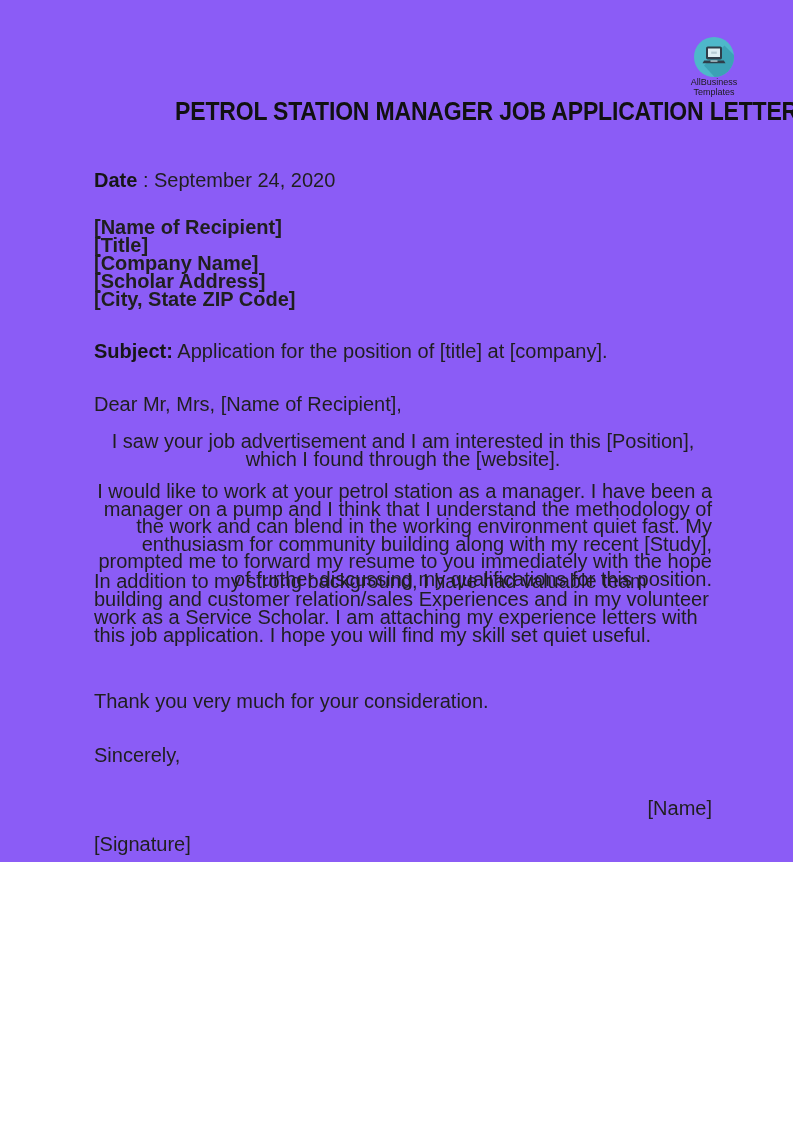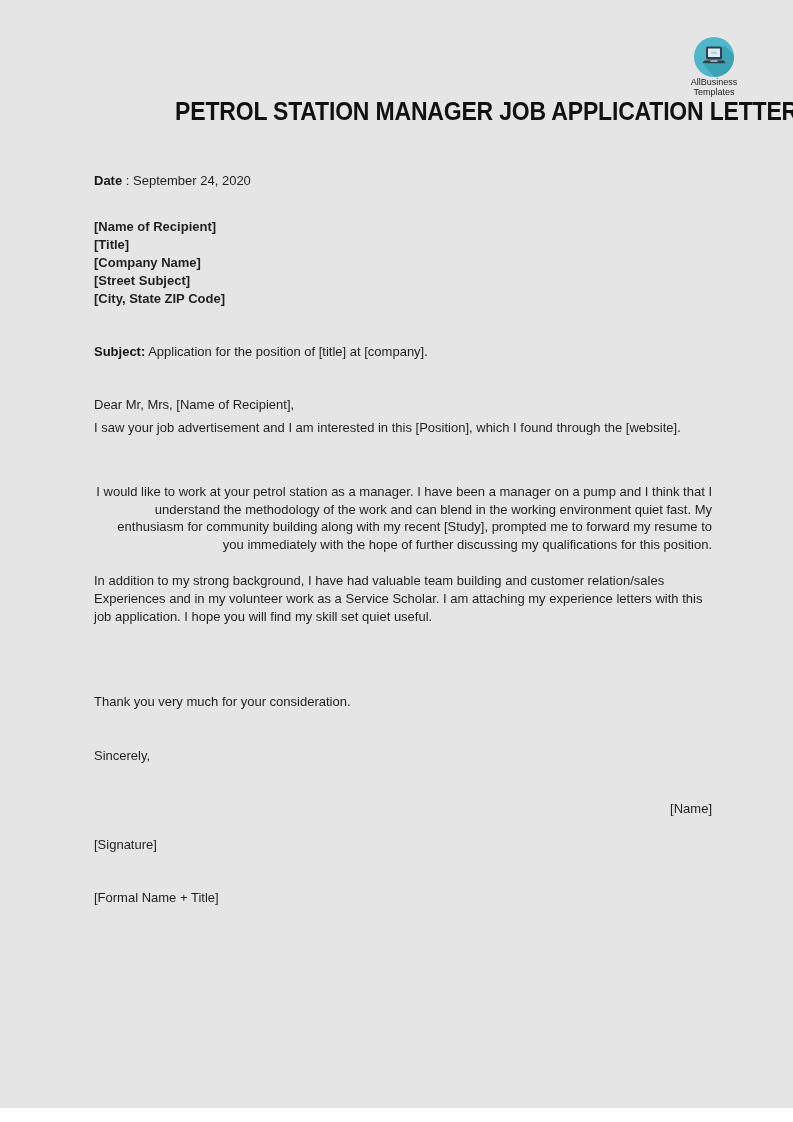--- a/index.html
+++ b/index.html
@@ -1,44 +1,44 @@
 <!DOCTYPE html>
 <html><head>
 <meta charset="utf-8">
 <style>
   html,body{margin:0;padding:0;background:#ffffff;}
   .page{
     position:relative;
-    width:793px;height:1108px;
-    background:#e5e5e5;
+    width:793px;height:862px;
+    background:#8b5cf6;
     font-family:"Liberation Sans",sans-serif;
     color:#1f1f1f;
     overflow:hidden;
   }
   
   .logo{position:absolute;top:37px;left:674px;width:80px;text-align:center;}
   .logo svg{display:block;margin:0 auto;}
   .logo-text{font-size:9px;line-height:9px;color:#1a1a1a;margin-top:1px;font-weight:400;letter-spacing:0;}
   
   .title-wrap{position:absolute;top:96px;left:0;width:793px;text-align:right;margin-left:32px;}
   .title{
     display:inline-block;
     font-size:25px;line-height:30px;font-weight:700;color:#111;
     transform:scaleX(0.92);transform-origin:center;
     white-space:nowrap;letter-spacing:-0.2px;
   }
   
-  .blk{position:absolute;left:94px;width:618px;font-size:13px;line-height:17.5px;}
+  .blk{position:absolute;left:94px;width:618px;font-size:20px;line-height:17.5px;}
   .b{font-weight:700;color:#161616;}
   .date-blk{top:172px;}
   .recipient-blk{top:218px;}
   .recipient-blk div{line-height:18px;font-weight:bold;}
   .subject-blk{top:343px;}
   .greeting-blk{top:396px;}
-  .para-1{top:419px;}
+  .para-1{top:433px;text-align:center;}
   .para-2{top:483px;text-align:right;}
   .para-3{top:572px;line-height:18px;}
   .para-4{top:639px;}
   .para-5{top:693px;}
   .sincerely-blk{top:747px;}
   .name-blk{top:800px;text-align:right;}
   .signature-blk{top:836px;}
   .formal-blk{top:889px;}
 </style>
 </head>
@@ -70,21 +70,21 @@
   <div class="title-wrap">
     <span class="title">PETROL STATION MANAGER JOB APPLICATION LETTER</span>
   </div>
 
   <div class="blk date-blk"><span class="b">Date</span><span> : </span><span>September 24, 2020</span></div>
 
   <div class="blk recipient-blk">
     <div>[Name of Recipient]</div>
     <div>[Title]</div>
     <div>[Company Name]</div>
-    <div>[Street Subject]</div>
+    <div>[Scholar Address]</div>
     <div>[City, State ZIP Code]</div>
   </div>
 
   <div class="blk subject-blk"><span class="b">Subject:</span><span> Application for the position of [title] at [company].</span></div>
 
   <div class="blk greeting-blk">Dear Mr, Mrs, [Name of Recipient],</div>
 
   <div class="blk para-1">I saw your job advertisement and I am interested in this [Position], which I found through the [website].</div>
   <div class="blk para-2">I would like to work at your petrol station as a manager. I have been a manager on a pump and I think that I understand the methodology of the work and can blend in the working environment quiet fast. My enthusiasm for community building along with my recent [Study], prompted me to forward my resume to you immediately with the hope of further discussing my qualifications for this position.</div>
   <div class="blk para-3">In addition to my strong background, I have had valuable team building and customer relation/sales Experiences and in my volunteer work as a Service Scholar. I am attaching my experience letters with this job application. I hope you will find my skill set quiet useful.</div>

